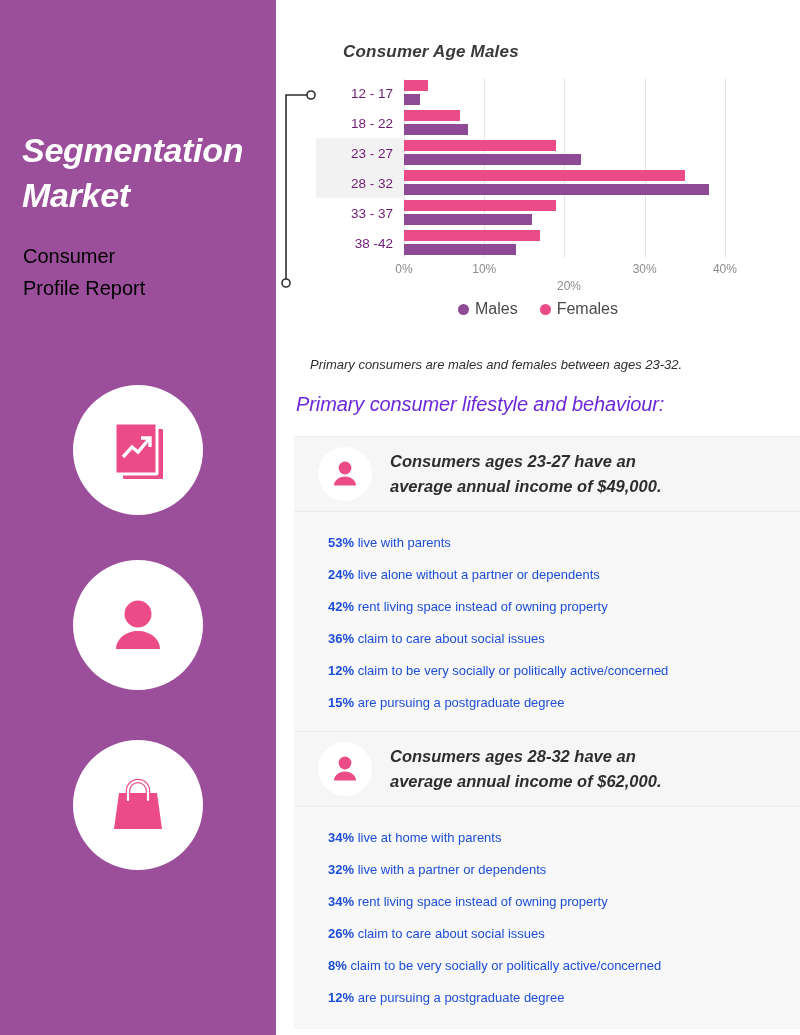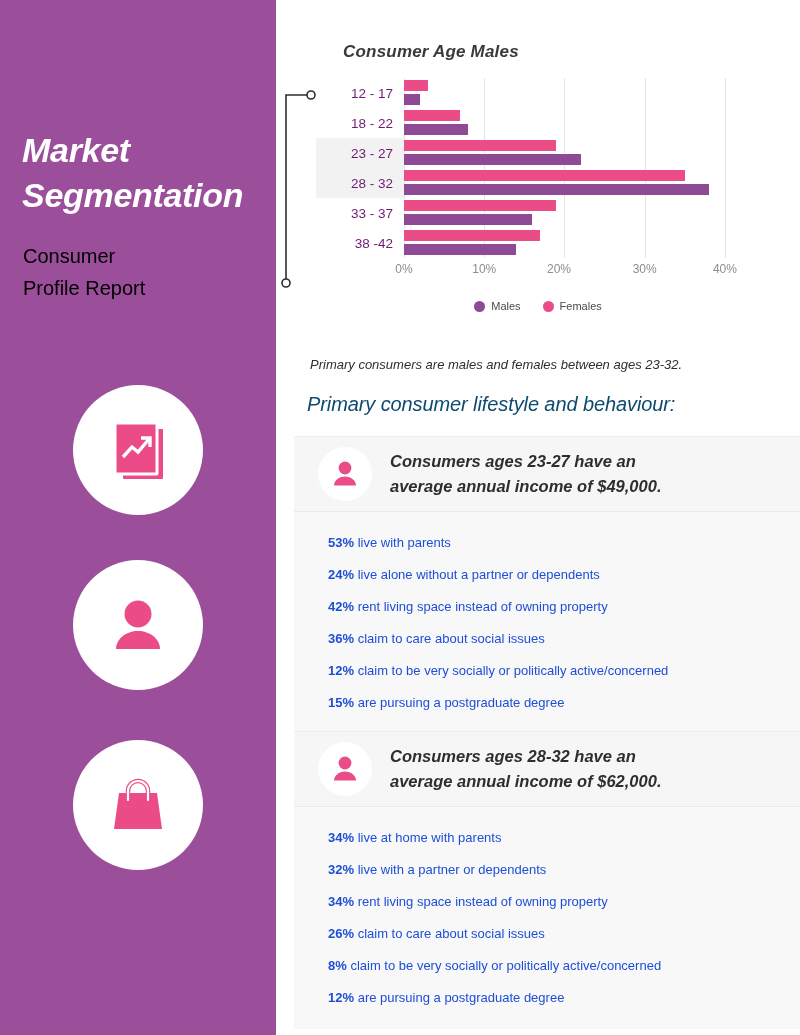--- a/index.html
+++ b/index.html
@@ -71,33 +71,33 @@
   .axis-tick {
     position: absolute; font-size: 12px; color: #8C8C8C; transform: translateX(-50%);
   }
 
   .legend {
     position: absolute; left: 0; top: 300px; width: 524px;
     display: flex; justify-content: center; gap: 22px; align-items: center;
   }
   .legend-item { display: flex; align-items: center; gap: 6px; }
   .legend-dot { width: 11px; height: 11px; border-radius: 50%; }
-  .legend-label { font-size: 11px; color: #4A4A4A; }
+  .legend-label { font-size: 16px; color: #4A4A4A; }
 
   
   .connector { position: absolute; left: 0; top: 0; width: 524px; height: 400px; pointer-events: none; }
 
   .callout {
     position: absolute; left: 34px; top: 357px; width: 470px;
     font-size: 13px; font-style: italic; font-weight: 500; color: #2E2E2E;
   }
 
   .section-heading {
     position: absolute; left: 20px; top: 393px;
-    font-size: 20px; font-style: italic; color: #0c4a6e; letter-spacing: -0.1px; margin-left: 11px;
+    font-size: 20px; font-style: italic; color: #6d28d9; letter-spacing: -0.1px;
   }
 
   
   .stat-block { position: absolute; left: 4px; width: 524px; padding-left: 14px; }
   .stat-block.b1 { top: 436px; }
   .stat-block.b2 { top: 731px; }
 
   .stat-header {
     background: #F6F6F6; height: 76px; display: flex; align-items: center;
     padding-left: 24px; gap: 18px;
@@ -118,22 +118,22 @@
   .stat-text { font-weight: 400; }
 </style>
 </head>
 <body>
 
 <div class="page">
 
   <aside class="sidebar">
 
     <div class="title-block">
+      <div class="title-line">Segmentation</div>
       <div class="title-line">Market</div>
-      <div class="title-line">Segmentation</div>
     </div>
 
     <div class="subtitle-block">
       <div class="subtitle-line">Consumer</div>
       <div class="subtitle-line">Profile Report</div>
     </div>
 
     <div class="icon-circle c1">
       <svg width="74" height="74" viewBox="0 0 74 74">
         <rect x="22" y="16" width="40" height="50" rx="1" fill="#EB4B86"></rect>
@@ -210,21 +210,21 @@
           </div>
           <div class="bargroup">
             <div class="bar female" style="width: 136.395px; background: rgb(235, 75, 134);"></div>
             <div class="bar male" style="width: 112.326px; background: rgb(142, 74, 148);"></div>
           </div>
         </div>
 
       <div class="axis-labels" id="axis-area">
           <div class="axis-tick" style="left: 0px;">0%</div>
           <div class="axis-tick" style="left: 80.2326px;">10%</div>
-          <div class="axis-tick" style="left: 155px;">20%</div>
+          <div class="axis-tick" style="left: 165px; margin-top: 17px;">20%</div>
           <div class="axis-tick" style="left: 240.698px;">30%</div>
           <div class="axis-tick" style="left: 320.93px;">40%</div>
         </div>
     </div>
 
     <div class="legend">
       <div class="legend-item">
         <span class="legend-dot" id="legend-dot-male" style="background: rgb(142, 74, 148);"></span>
         <span class="legend-label">Males</span>
       </div>

